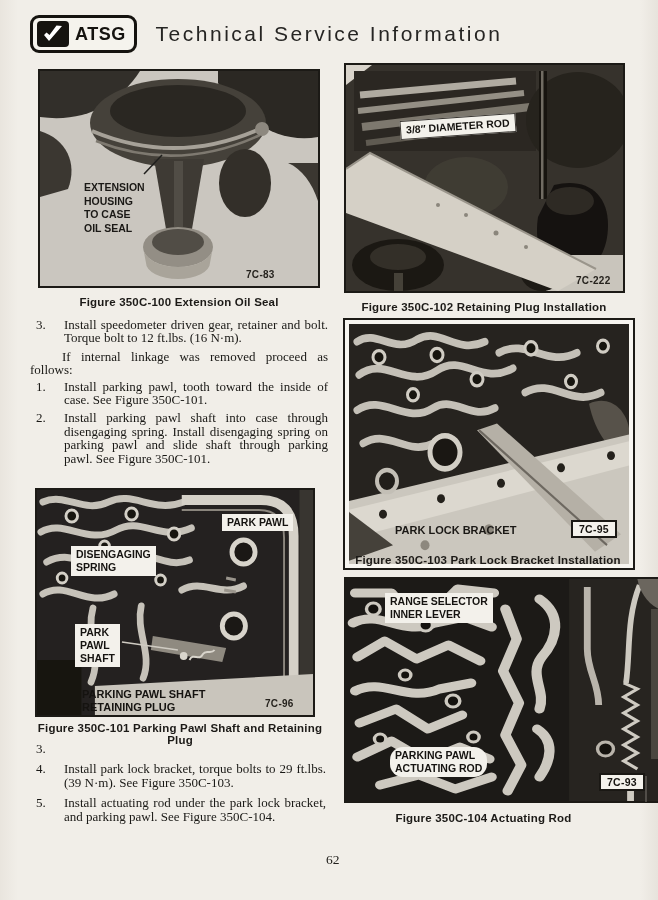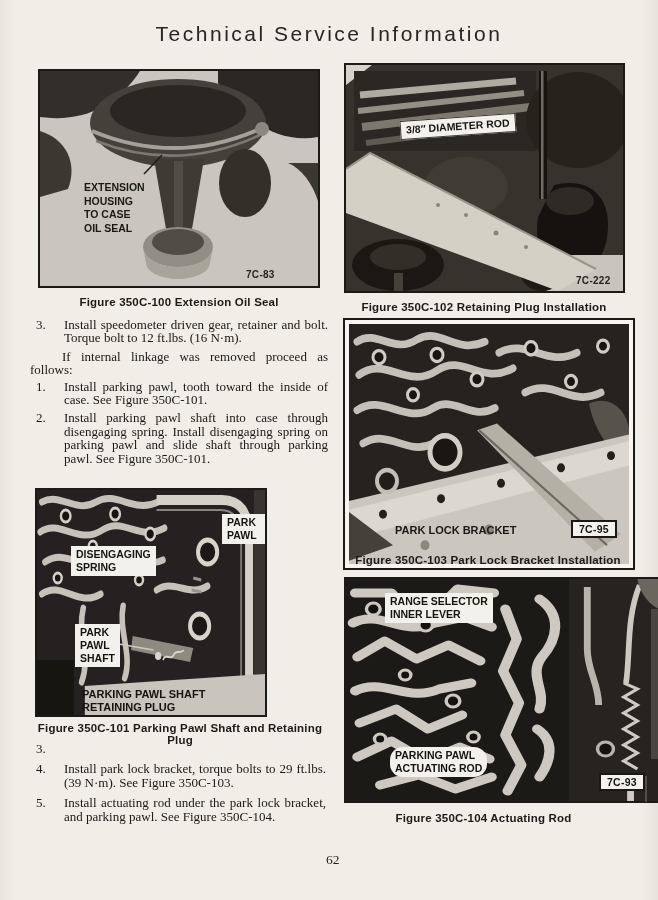--- a/index.html
+++ b/index.html
@@ -20,21 +20,21 @@
   .title{position:absolute;left:0;top:22px;width:658px;text-align:center;
         font-size:21px;font-weight:400;letter-spacing:2.5px;color:#262523;}
 
   
   .fig{position:absolute;border:2px solid #1c1a16;background:#f7f5f0;box-sizing:border-box;}
   .ph{position:relative;width:100%;height:100%;overflow:hidden;}
   .ph svg{display:block;width:100%;height:100%;}
   .f100{left:38px;top:69px;width:282px;height:219px;}
   .f102{left:344px;top:63px;width:281px;height:230px;}
   .f103{left:343px;top:318px;width:292px;height:252px;padding:4px;}
-  .f101{left:35px;top:488px;width:232px;height:229px;}
+  .f101{left:35px;top:488px;width:280px;height:229px;}
   .f104{left:344px;top:577px;width:317px;height:226px;}
 
   .figcap{position:absolute;text-align:center;font-weight:700;font-size:11.5px;
           letter-spacing:.2px;color:#1c1a17;}
   .cap100{left:38px;top:296px;width:282px;}
   .cap102{left:334px;top:301px;width:300px;}
   .cap103{left:338px;top:554px;width:300px;}
   .cap101{left:25px;top:722px;width:310px;}
   .cap104{left:344px;top:812px;width:279px;}
 
@@ -59,20 +59,28 @@
   .intro{text-indent:32px;margin-bottom:3px;}
   .pageno{position:absolute;left:326px;top:852px;font-family:"Liberation Serif", serif;
           font-size:13.5px;color:#22201c;}
   .artifact{position:absolute;left:645px;top:776px;width:2px;height:26px;background:#75706a;opacity:.55;}
 </style>
 </head>
 <body>
 
 <div class="page">
 
+  <div class="logo">
+    <span class="logo-check">
+      <svg width="24" height="20" viewBox="0 0 24 20">
+          <polygon points="3,11 8,17 21,2 15.5,1.5 8.5,11 5.5,8.5" fill="#ffffff"></polygon>
+        </svg>
+    </span>
+    <span class="logo-text">ATSG</span>
+  </div>
   <div class="title">Technical Service Information</div>
 
   <div class="fig f100">
     <div class="ph">
       <svg viewBox="0 0 278 215" preserveAspectRatio="none">
         <rect width="278" height="215" fill="#cac6bf"></rect>
         <path d="M0,0 H100 C78,34 44,52 0,46 Z" fill="#322f2a"></path>
         <path d="M178,0 H278 V66 C236,74 198,44 178,12 Z" fill="#2b2823"></path>
         <path d="M0,60 C26,68 38,92 28,118 L0,126 Z" fill="#3b3731"></path>
         <path d="M248,92 C262,98 272,112 278,130 V92 Z" fill="#3b3731"></path>

